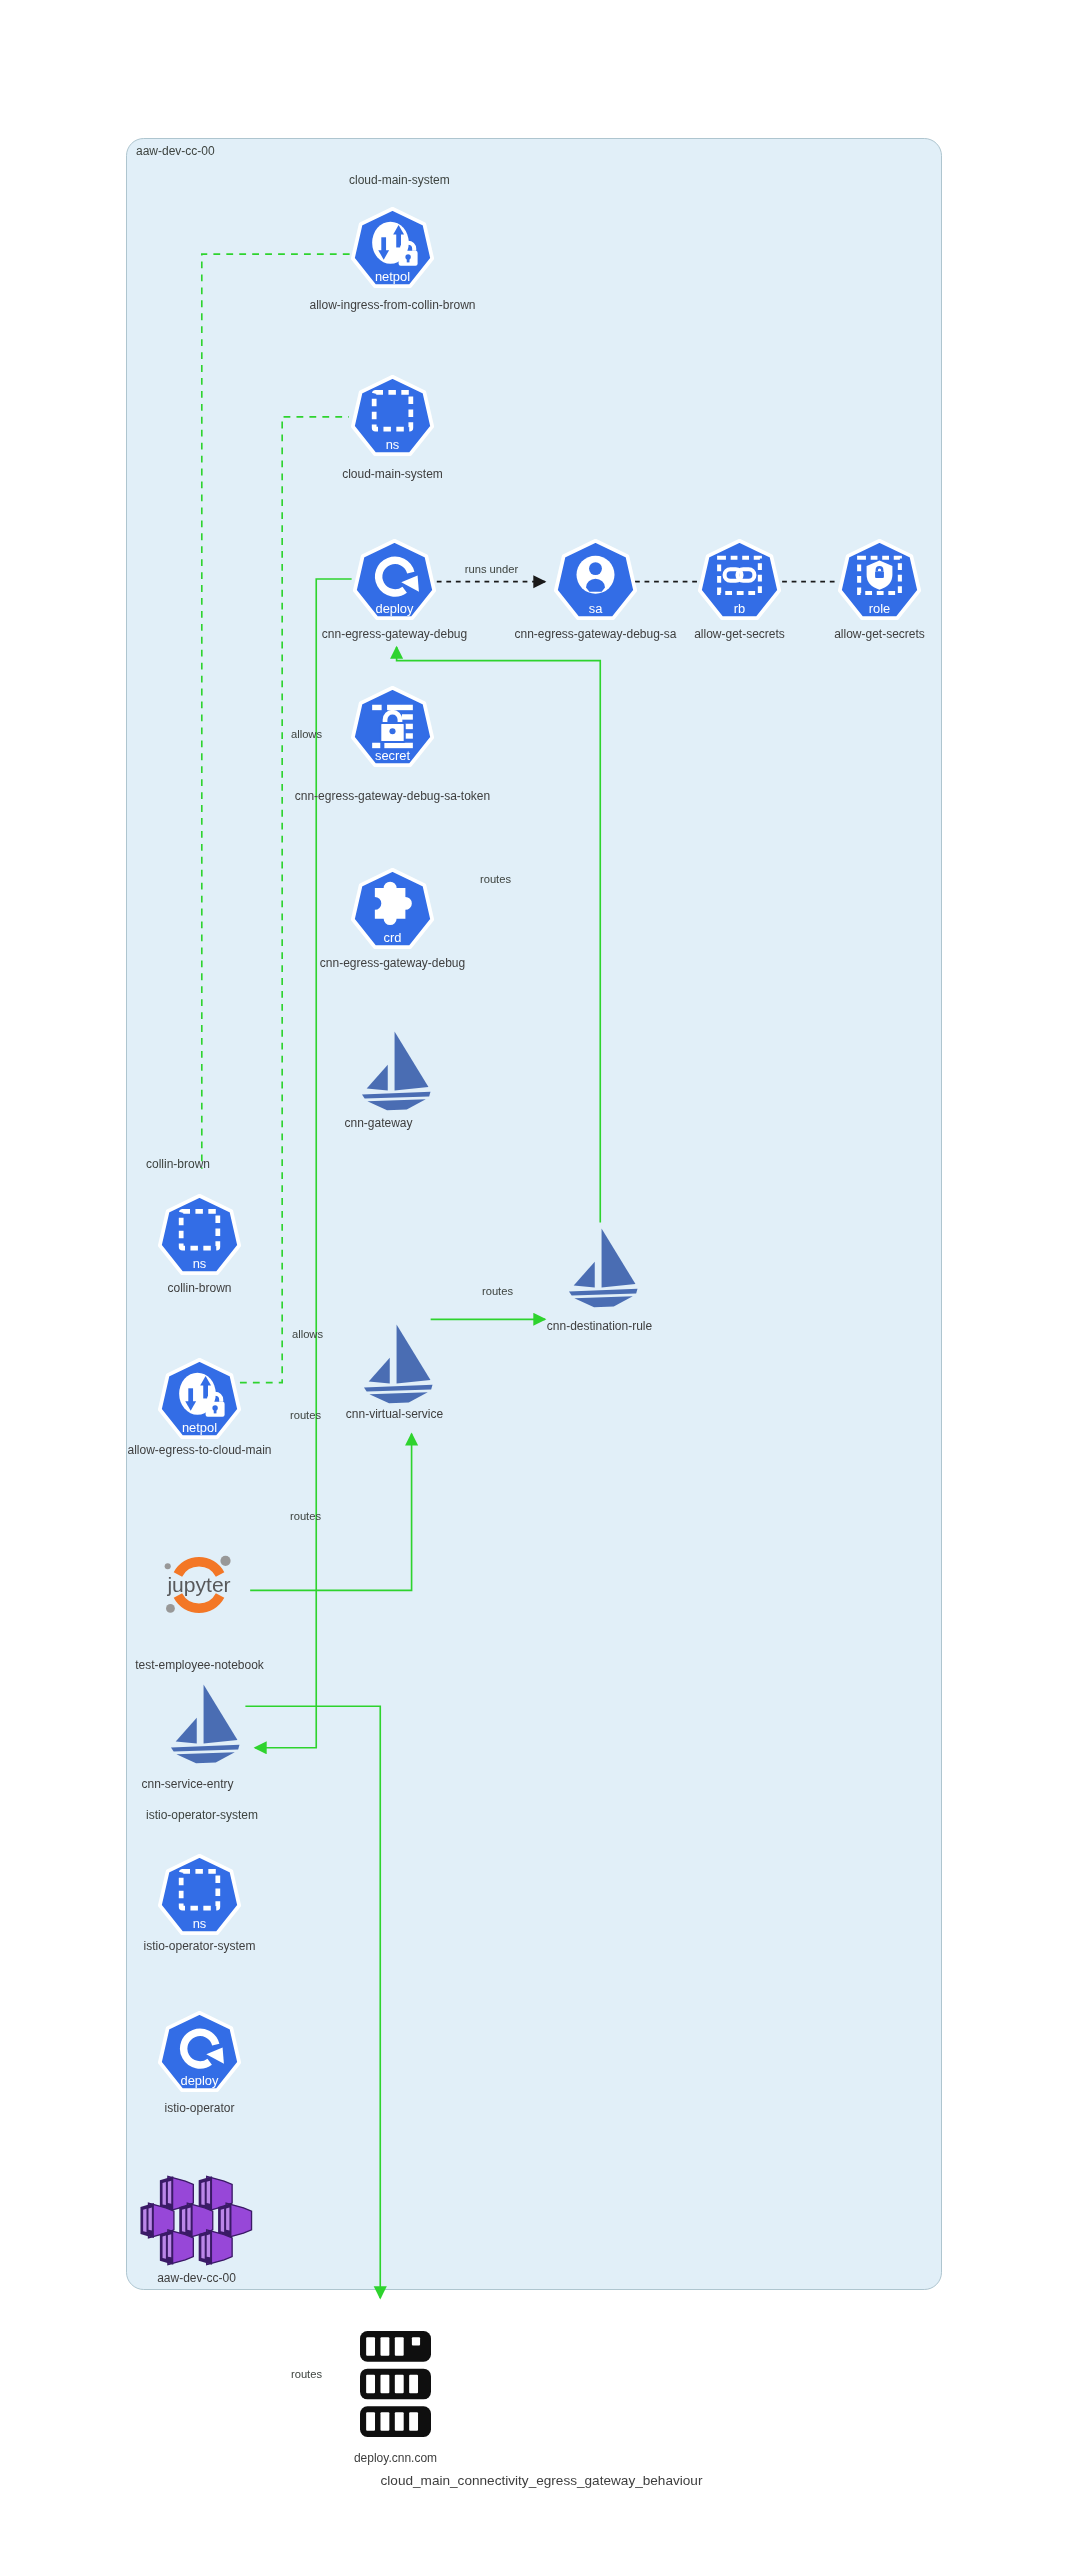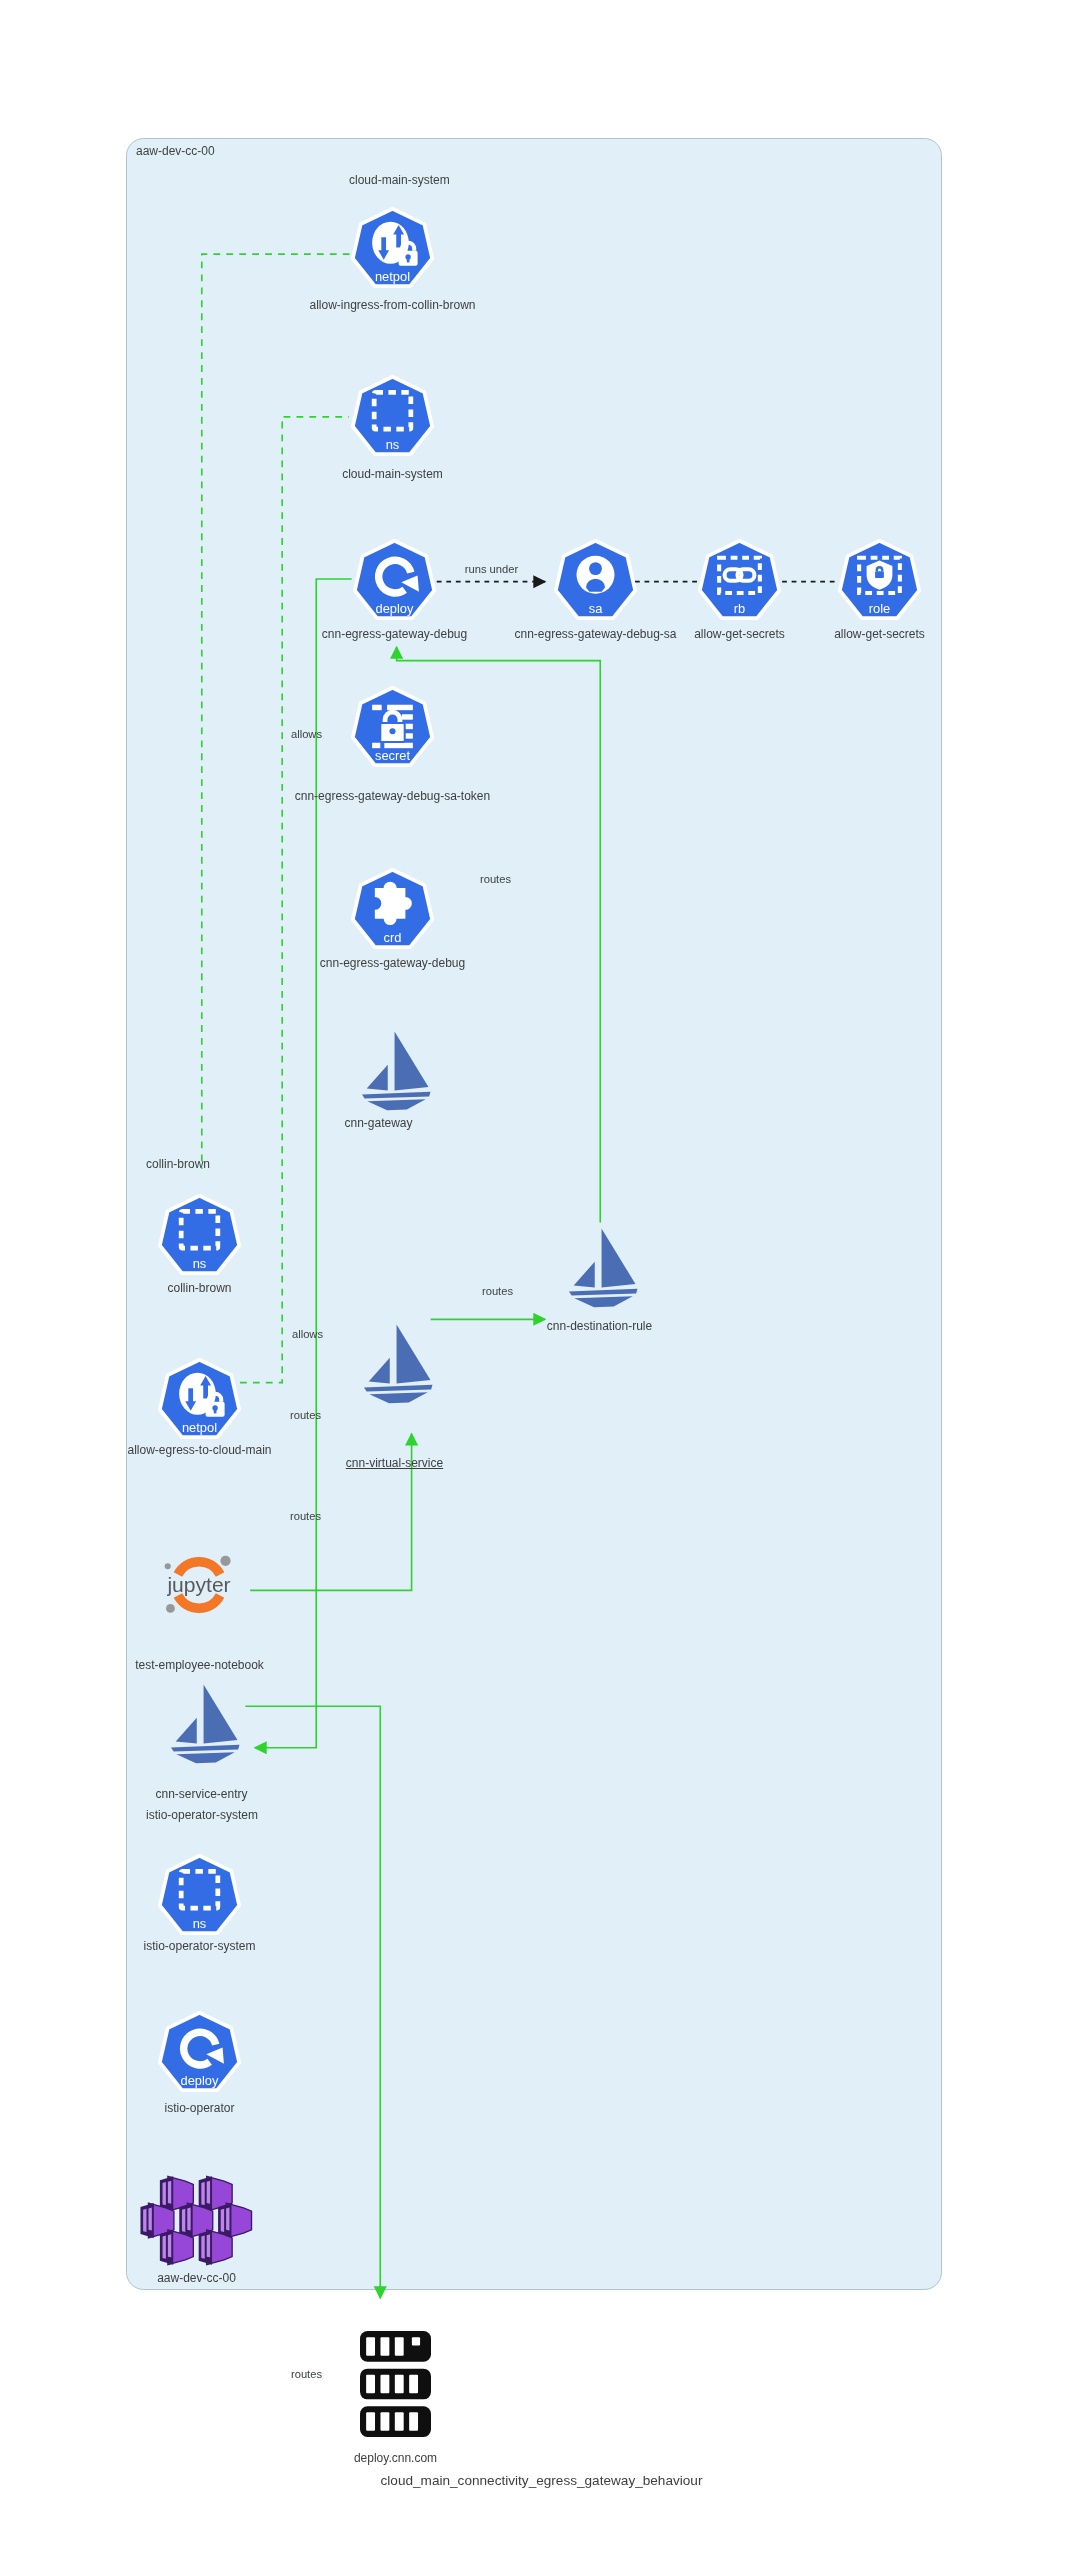--- a/index.html
+++ b/index.html
@@ -202,21 +202,21 @@
     <div class="node" style="left: 347px; top: 1319px; z-index: 5;">
       <svg width="95" height="95" viewBox="-70 -70 140 140">
         <g fill="#4a6db3">
     <polygon points="3,-62 3,25 53,20"></polygon>
     <polygon points="-7,-13 -7,25 -38,22"></polygon>
     <polygon points="-45,31 56,27 54,34 -41,37"></polygon>
     <polygon points="-37,41 49,38 21,53 -8,54"></polygon>
         </g>
       </svg>
     </div>
-    <div class="node-label" style="left: 272px; top: 1456px; z-index: 6; text-decoration: underline;">cnn-virtual-service</div>
+    <div class="node-label" style="left: 272px; top: 1407px; z-index: 6;">cnn-virtual-service</div>
     <div class="node" style="left: 148px; top: 1535px; z-index: 5;">
       <svg width="102" height="102" viewBox="-75 -75 150 150">
         <path d="M-31,-17 A 35,35 0 0 1 31,-17" fill="none" stroke="#f37726" stroke-width="14"></path>
     <path d="M-31,14 A 35,35 0 0 0 31,14" fill="none" stroke="#f37726" stroke-width="14"></path>
     <text y="9" fill="#58595b" font-size="31" text-anchor="middle" font-family="Liberation Sans, sans-serif">jupyter</text>
     <circle cx="39" cy="-37" r="7.5" fill="#989898"></circle>
     <circle cx="-46" cy="-29" r="4.5" fill="#989898"></circle>
     <circle cx="-42" cy="33" r="6.5" fill="#989898"></circle>
       </svg>
     </div>
@@ -224,21 +224,21 @@
     <div class="node" style="left: 154px; top: 1679px; z-index: 5;">
       <svg width="95" height="95" viewBox="-70 -70 140 140">
         <g fill="#4a6db3">
     <polygon points="3,-62 3,25 53,20"></polygon>
     <polygon points="-7,-13 -7,25 -38,22"></polygon>
     <polygon points="-45,31 56,27 54,34 -41,37"></polygon>
     <polygon points="-37,41 49,38 21,53 -8,54"></polygon>
         </g>
       </svg>
     </div>
-    <div class="node-label" style="left: 79px; top: 1777px; z-index: 6; margin-top: 10px;">cnn-service-entry</div>
+    <div class="node-label" style="left: 65px; top: 1777px; z-index: 6;">cnn-service-entry</div>
     <div class="node" style="left: 152px; top: 1849px; z-index: 5;">
       <svg width="95" height="95" viewBox="-70 -70 140 140">
         <polygon points="0,-60 46.9,-37.4 58.5,13.3 26,54.1 -26,54.1 -58.5,13.3 -46.9,-37.4" fill="#336de6" stroke="#fff" stroke-width="5.5" stroke-linejoin="round"></polygon>
           <rect x="-27" y="-37" width="54" height="54" rx="2" fill="none" stroke="#fff" stroke-width="7" stroke-dasharray="11 8"></rect>
         <text class="icon-type" y="46">ns</text>
       </svg>
     </div>
     <div class="node-label" style="left: 77px; top: 1939px; z-index: 6;">istio-operator-system</div>
     <div class="node" style="left: 152px; top: 2006px; z-index: 5;">
       <svg width="95" height="95" viewBox="-70 -70 140 140">

